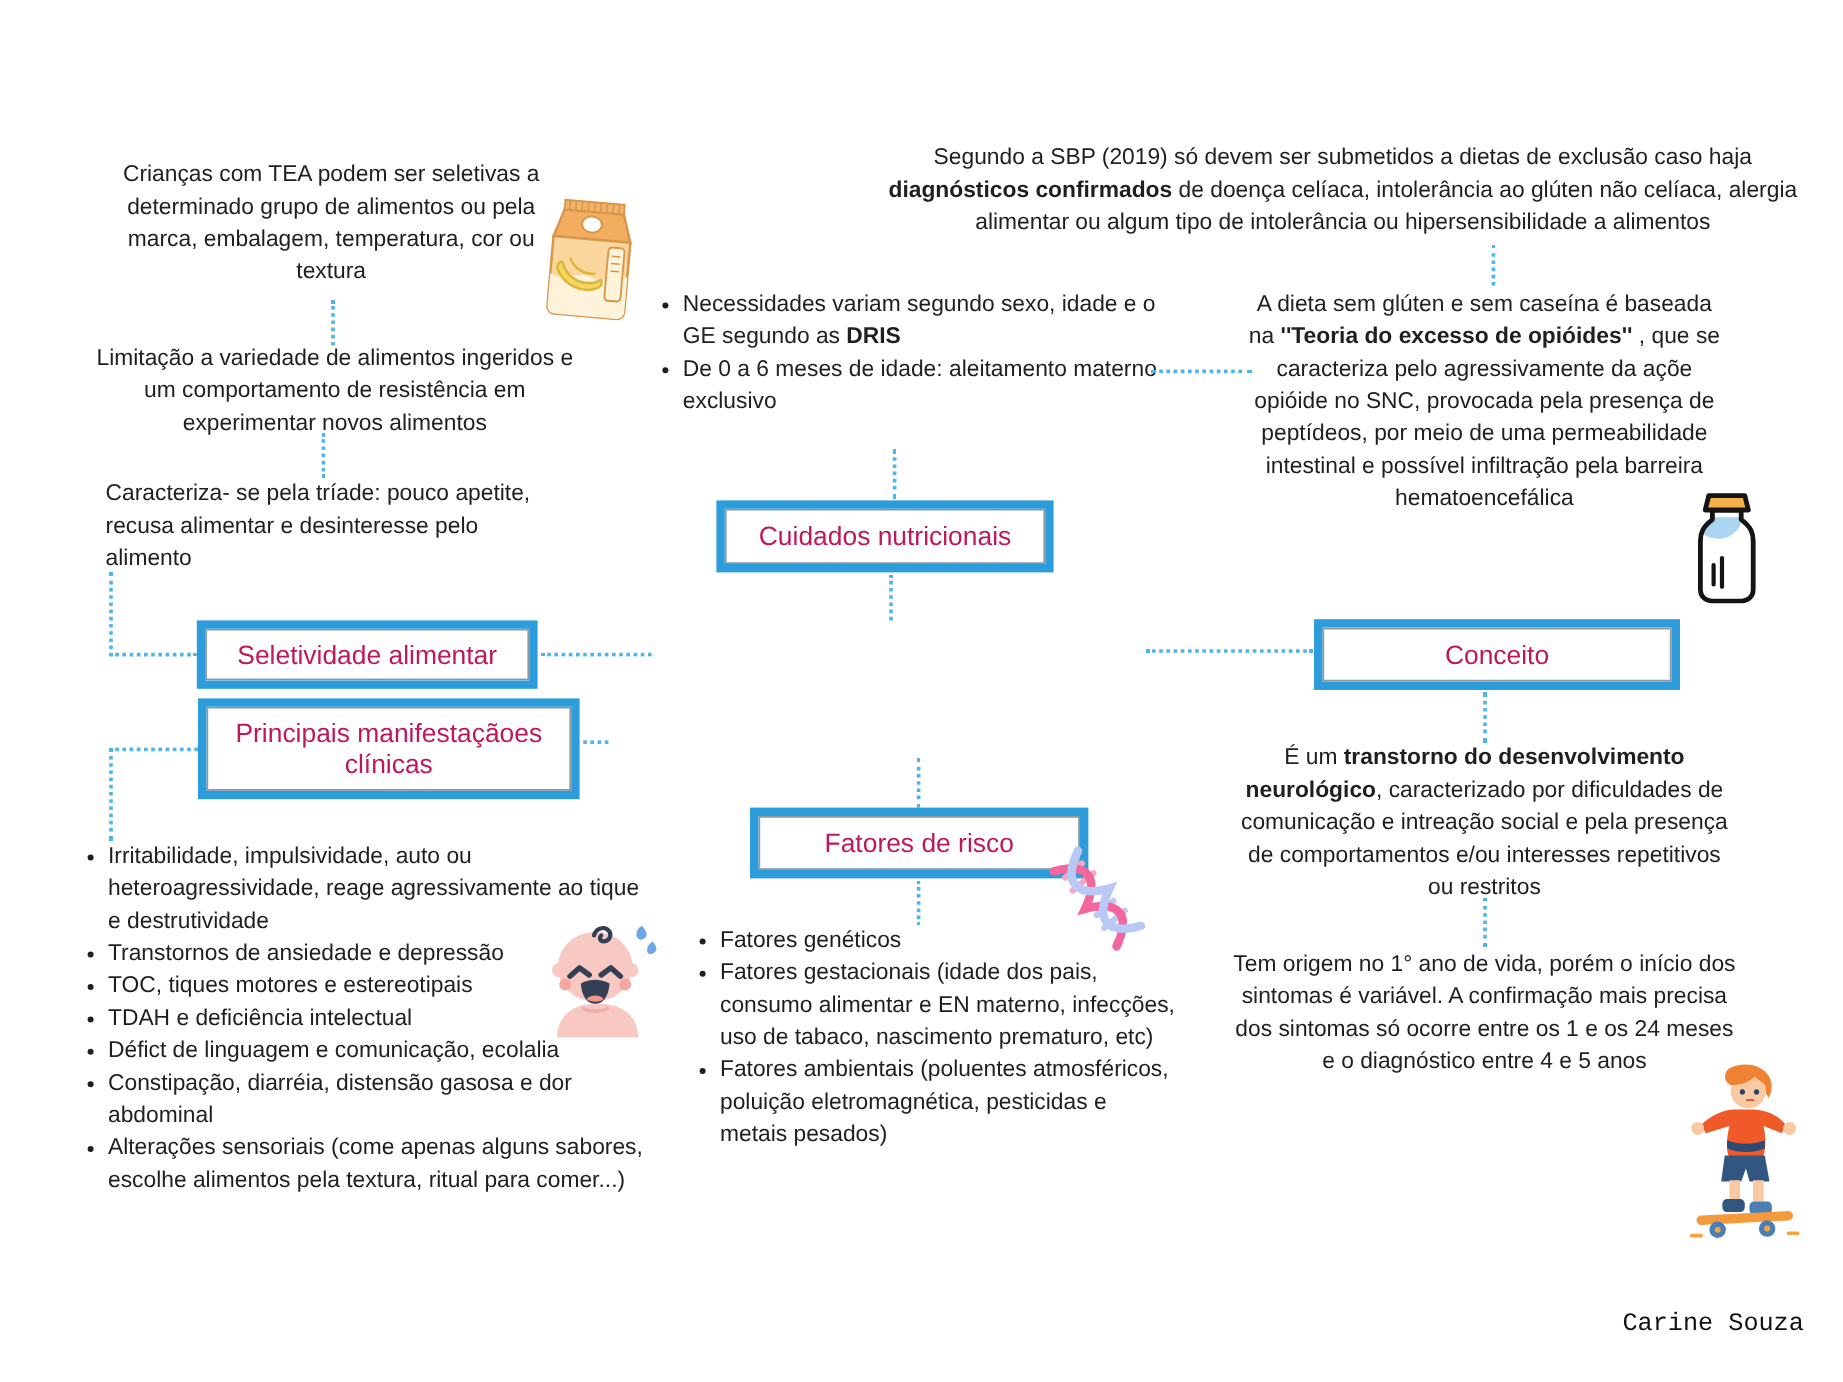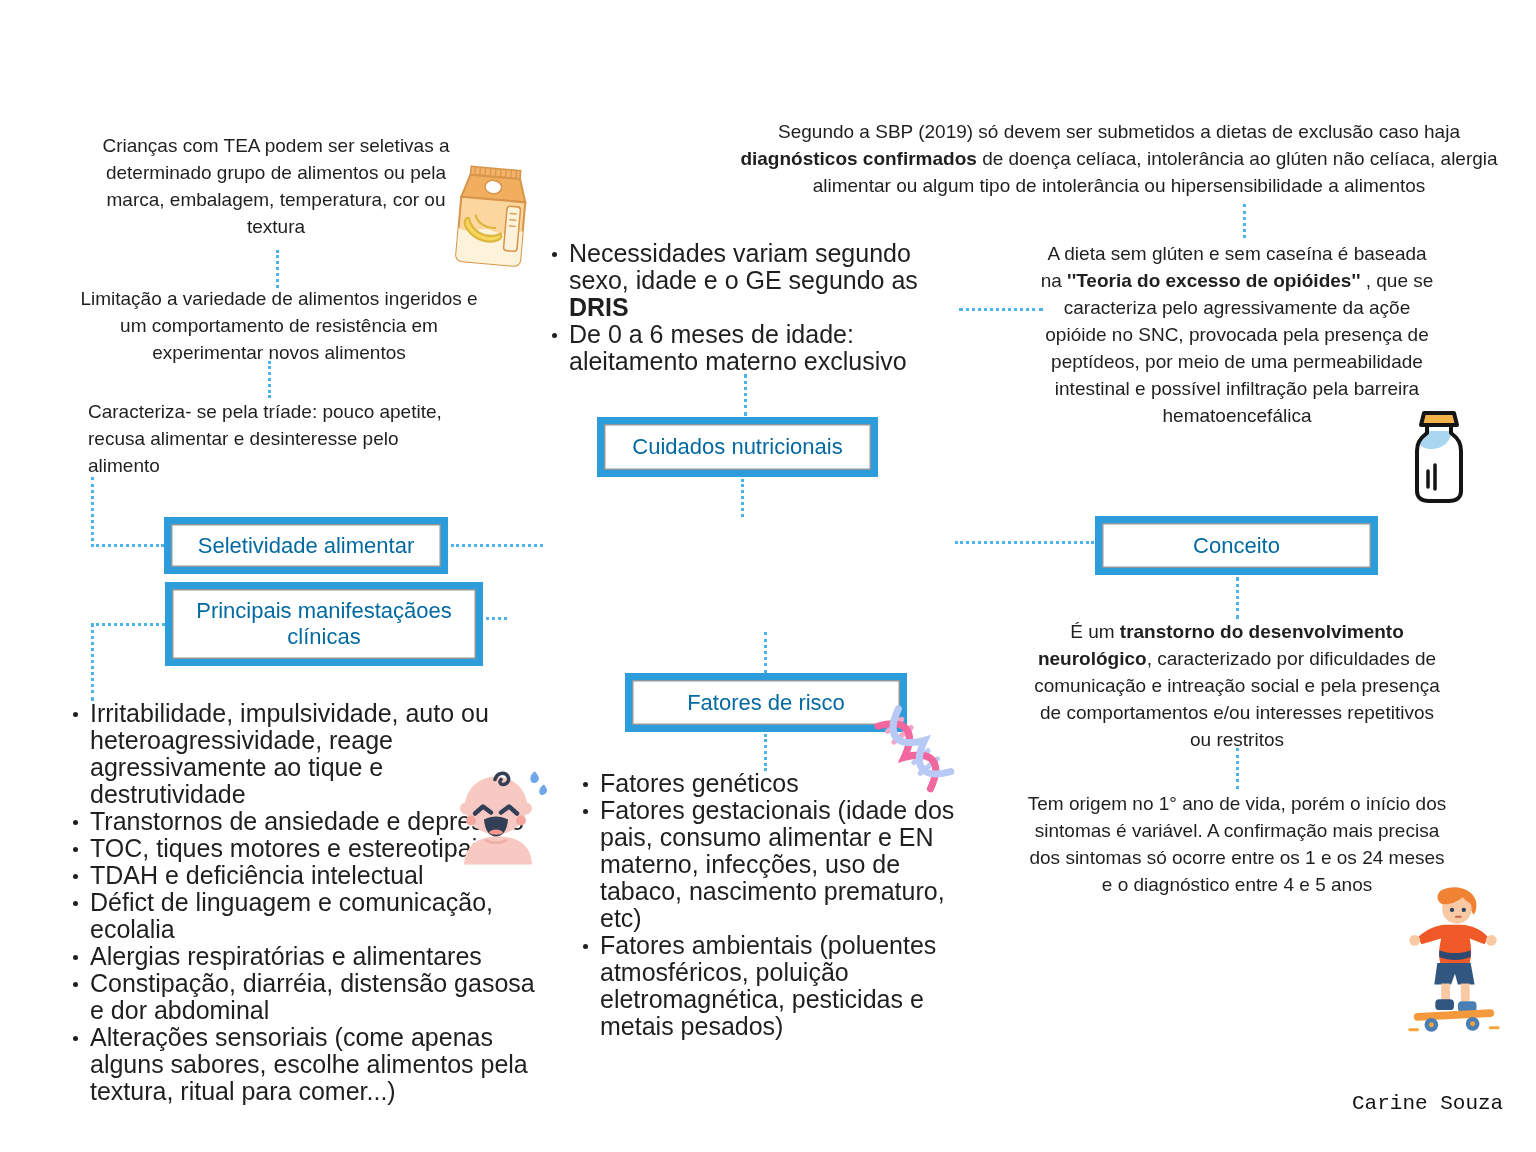--- a/index.html
+++ b/index.html
@@ -13,26 +13,26 @@
     position:relative;width:1536px;height:1152px;background:#ffffff;overflow:hidden;
     font-family:"Liberation Sans","DejaVu Sans",sans-serif;color:var(--ink);
   }
   .p{position:absolute;font-size:19px;line-height:27px;}
   .ctr{text-align:center;}
   .node{
     position:absolute;box-sizing:border-box;background:#fff;
     border:7px solid var(--blue);
     box-shadow:inset 0 0 0 1.5px #8f979e;
     display:flex;align-items:center;justify-content:center;
-    text-align:center;font-size:22px;line-height:26px;color:#0369a1;
+    text-align:center;font-size:22px;line-height:26px;color:#be185d;
     padding:4px 10px;
   }
   .vd{position:absolute;width:0;border-left:3.5px dotted var(--dot);}
   .hd{position:absolute;height:0;border-top:3.5px dotted var(--dot);}
-  .blist{position:absolute;font-size:25px;line-height:27px;}
+  .blist{position:absolute;font-size:19px;line-height:27px;}
   .blist .li{position:relative;padding-left:24px;}
   .blist .li::before{
     content:"";position:absolute;left:7px;top:11.5px;width:5px;height:5px;
     border-radius:50%;background:var(--ink);
   }
   .icon{position:absolute;}
   .sig{position:absolute;font-size:21px;color:#111;font-family:Liberation Mono, monospace;}
   b{font-weight:700;}
 </style>
 </head>
@@ -78,21 +78,20 @@
   <div class="hd" style="left:451px;top:617px;width:56px;"></div>
 
   <div class="node" style="left:165px;top:582px;width:318px;height:84px;">Principais manifestaçãoes clínicas</div>
 
   <div class="blist" style="left:66px;top:700px;width:470px;">
     <div class="li">Irritabilidade, impulsividade, auto ou heteroagressividade, reage agressivamente ao tique e destrutividade</div>
     <div class="li">Transtornos de ansiedade e depressão</div>
     <div class="li">TOC, tiques motores e estereotipais</div>
     <div class="li">TDAH e deficiência intelectual</div>
     <div class="li">Défict de linguagem e comunicação, ecolalia</div>
-    <div class="li">Alergias respiratórias e alimentares</div>
     <div class="li">Constipação, diarréia, distensão gasosa e dor abdominal</div>
     <div class="li">Alterações sensoriais (come apenas alguns sabores, escolhe alimentos pela textura, ritual para comer...)</div>
   </div>
 
   <div class="icon" style="left:448px;top:758px;width:100px;height:108px;">
     <svg width="100" height="108" viewBox="0 0 100 105">
       <path d="M16 105c1-20 15-28 34-28s33 8 34 28Z" fill="#f8c9c2"></path>
       <circle cx="18" cy="49" r="6" fill="#f8c9c2"></circle>
       <circle cx="78" cy="49" r="6" fill="#f8c9c2"></circle>
       <ellipse cx="48" cy="46" rx="31" ry="29" fill="#f8c9c2"></ellipse>
@@ -151,21 +150,21 @@
   <div class="icon" style="left:1410px;top:407px;width:58px;height:96px;">
     <svg width="58" height="96" viewBox="0 0 58 96">
       <path d="M17 24h24v4c-2 8-10 14-19 14-6 0-11-2-14-6 1-5 4-9 9-12Z" fill="#abd6f2"></path>
       <path d="M17 18h24v8c8 6 10 11 10 18v40c0 7-5 10-12 10H19c-7 0-12-3-12-10V44c0-7 2-12 10-18Z" fill="none" stroke="#141414" stroke-width="4" stroke-linejoin="round"></path>
       <path d="M14 6h30l3 12H11Z" fill="#f3b24a" stroke="#141414" stroke-width="4" stroke-linejoin="round"></path>
       <path d="M18 64v16M25 58v24" stroke="#141414" stroke-width="3.5" stroke-linecap="round"></path>
     </svg>
   </div>
 
   <div class="hd" style="left:955px;top:541px;width:139px;"></div>
-  <div class="node" style="left:1095px;top:516px;width:283px;height:59px;">Conceito</div>
+  <div class="node" style="left:1095px;top:516px;width:305px;height:59px;">Conceito</div>
   <div class="vd" style="left:1236px;top:577px;height:42px;"></div>
 
   <div class="p ctr" style="left:1030px;top:618px;width:414px;text-align:center;">
     <span>É um </span><b>transtorno do desenvolvimento neurológico</b><span>, caracterizado por dificuldades de comunicação e intreação social e pela presença de comportamentos e/ou interesses repetitivos ou restritos</span>
   </div>
 
   <div class="vd" style="left:1236px;top:748px;height:41px;"></div>
 
   <div class="p ctr" style="left:1026px;top:790px;width:422px;">Tem origem no 1° ano de vida, porém o início dos sintomas é variável. A confirmação mais precisa dos sintomas só ocorre entre os 1 e os 24 meses e o diagnóstico entre 4 e 5 anos</div>
 

